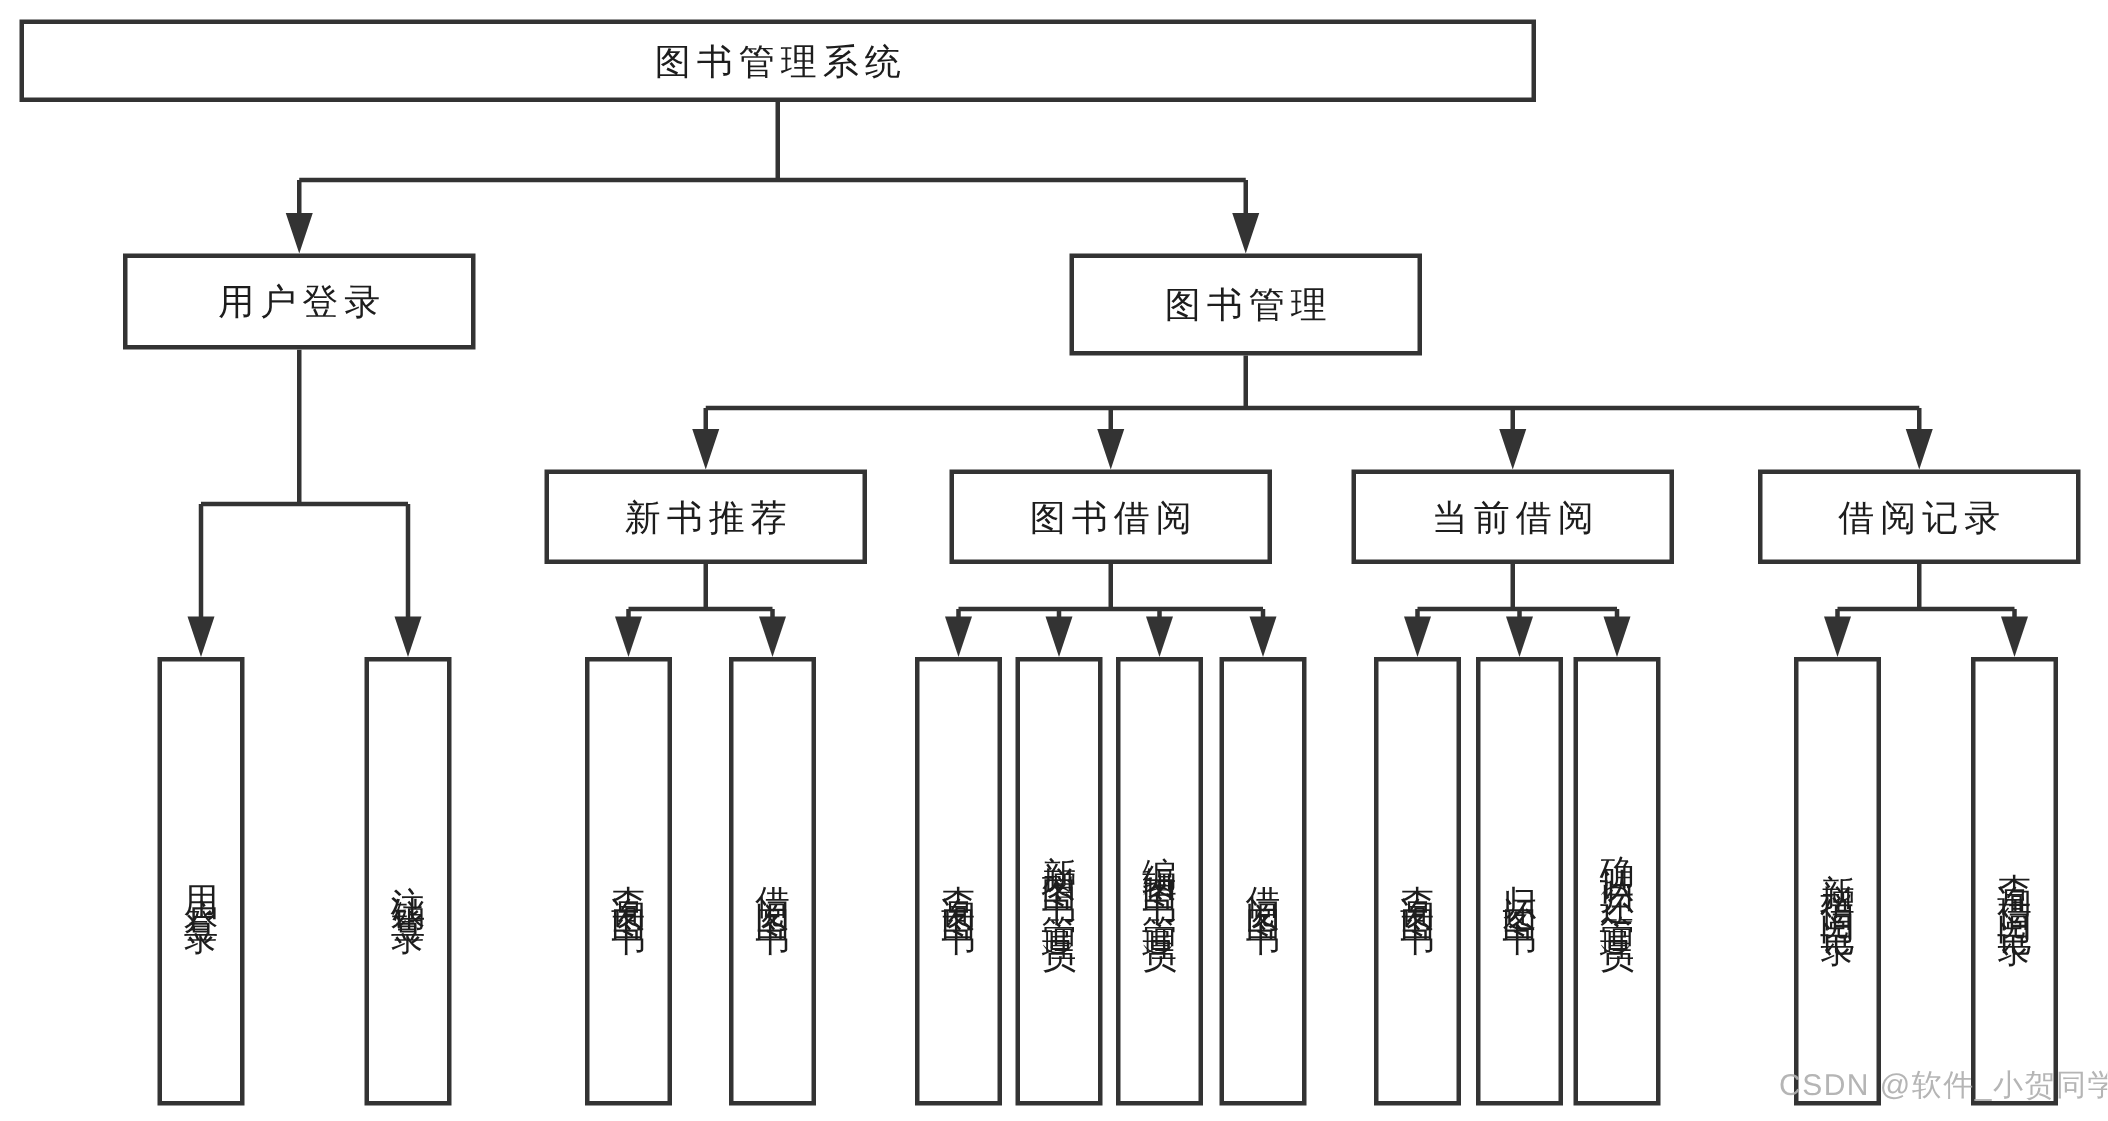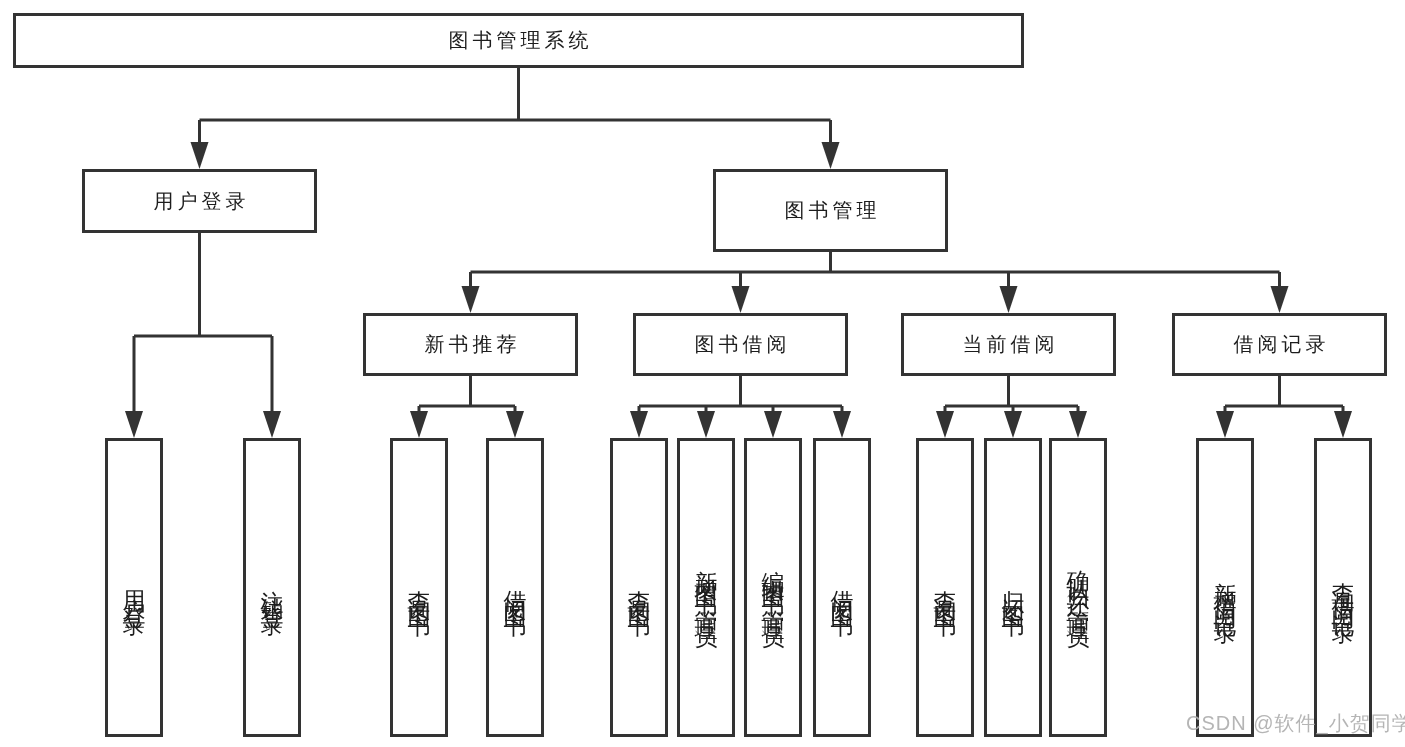--- a/index.html
+++ b/index.html
@@ -17,37 +17,37 @@
   .node {
     position:absolute;
     box-sizing:border-box;
     border:3px solid #333333;
     background:#ffffff;
     display:flex; align-items:center; justify-content:center;
     color:#1d1d1d;
     z-index:1;
   }
   .node .hlabel {
-    font-size:20px;
+    font-size:24px;
     letter-spacing:4px;
     text-indent:4px;
     white-space:nowrap;
   }
   .node .vlabel {
     writing-mode:vertical-rl;
     text-orientation:mixed;
     font-size:23px;
     letter-spacing:8px;
     line-height:1;
     white-space:nowrap;
   }
   
   .n-root            { left:13px;   top:13px;  width:1011px; height:55px; }
   .n-user-login      { left:82px;   top:169px; width:235px;  height:64px; }
-  .n-book-mgmt       { left:713px;  top:169px; width:235px;  height:83px; }
+  .n-book-mgmt       { left:713px;  top:169px; width:235px;  height:68px; }
   .lvl3              { top:313px; width:215px; height:63px; }
   .n-new-book-rec    { left:363px;font-family:Liberation Serif, serif; }
   .n-book-borrow     { left:633px; }
   .n-current-borrow  { left:901px; }
   .n-borrow-records  { left:1172px; }
   .leaf              { top:438px; width:58px; height:299px; }
   .l-user-login      { left:105px; }
   .l-logout          { left:243px; }
   .l-query-1         { left:390px; }
   .l-borrow-1        { left:486px; }

